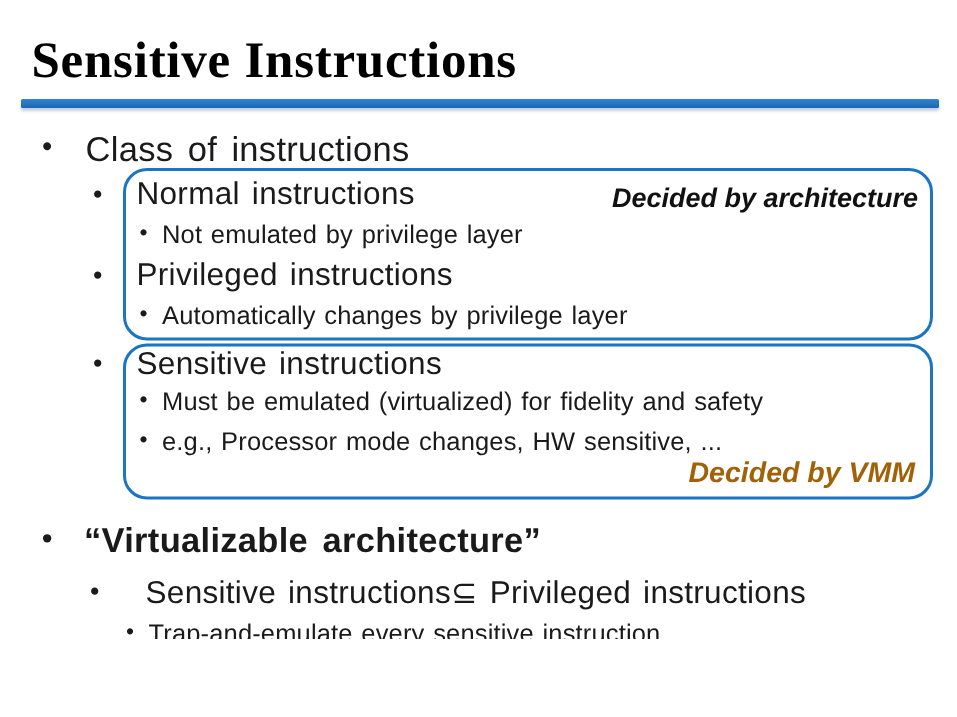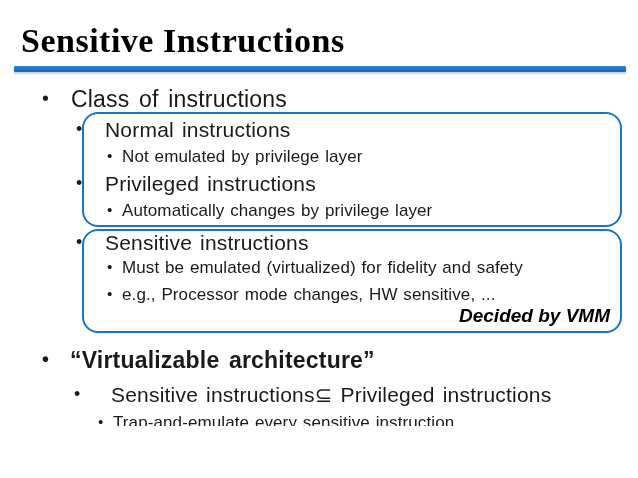--- a/index.html
+++ b/index.html
@@ -48,21 +48,21 @@
   .box-upper { top: 112px; height: 115px; }
   .box-lower { top: 229px; height: 104px; }
 
   .row {
     position: absolute;
     left: 0;
     width: 100%;
     white-space: nowrap;
     color: #1a1a1a;
   }
-  .row .bullet, .row .txt { position: absolute; white-space: nowrap; margin-left: 14px; }
+  .row .bullet, .row .txt { position: absolute; white-space: nowrap; }
 
   .lvl1 { font-size: 23px; letter-spacing: 0.2px; word-spacing: 3px; }
   .lvl2 { font-size: 21px; letter-spacing: 0.2px; word-spacing: 2px; }
   .lvl3 { font-size: 17px; letter-spacing: 0.1px; word-spacing: 1px; }
 
   .bullet::before { content: "\2022"; }
   .bullet { color: #1a1a1a; }
   .lvl1 .bullet, .lvl2 .bullet { font-size: 0.85em; top: 1px; }
   .lvl3 .bullet { font-size: 0.9em; }
 
@@ -77,21 +77,21 @@
   .note-arch {
     top: 122px;
     right: 26px;
     font-size: 18px;
     color: #111111;
   }
   .note-vmm {
     top: 305px;
     right: 28px;
     font-size: 19px;
-    color: #000000;
+    color: #a16207;
   }
 
   .page-number {
     position: absolute;
     top: 446px;
     right: 36px;
     font-size: 12.5px;
     font-weight: bold;
     color: #1a1a1a;
   }
@@ -110,20 +110,21 @@
   <div class="row lvl1" style="top:86px">
     <span class="bullet" style="left:28px"></span>
     <span class="txt" style="left:57px">Class of instructions</span>
   </div>
 
   <div class="row lvl2" style="top:118px">
     <span class="bullet" style="left:62px"></span>
     <span class="txt" style="left:91px">Normal instructions</span>
   </div>
 
+  <div class="note note-arch">Decided by architecture</div>
 
   <div class="row lvl3" style="top:147px">
     <span class="bullet" style="left:93px"></span>
     <span class="txt" style="left:108px">Not emulated by privilege layer</span>
   </div>
 
   <div class="row lvl2" style="top:172px">
     <span class="bullet" style="left:62px"></span>
     <span class="txt" style="left:91px">Privileged instructions</span>
   </div>

